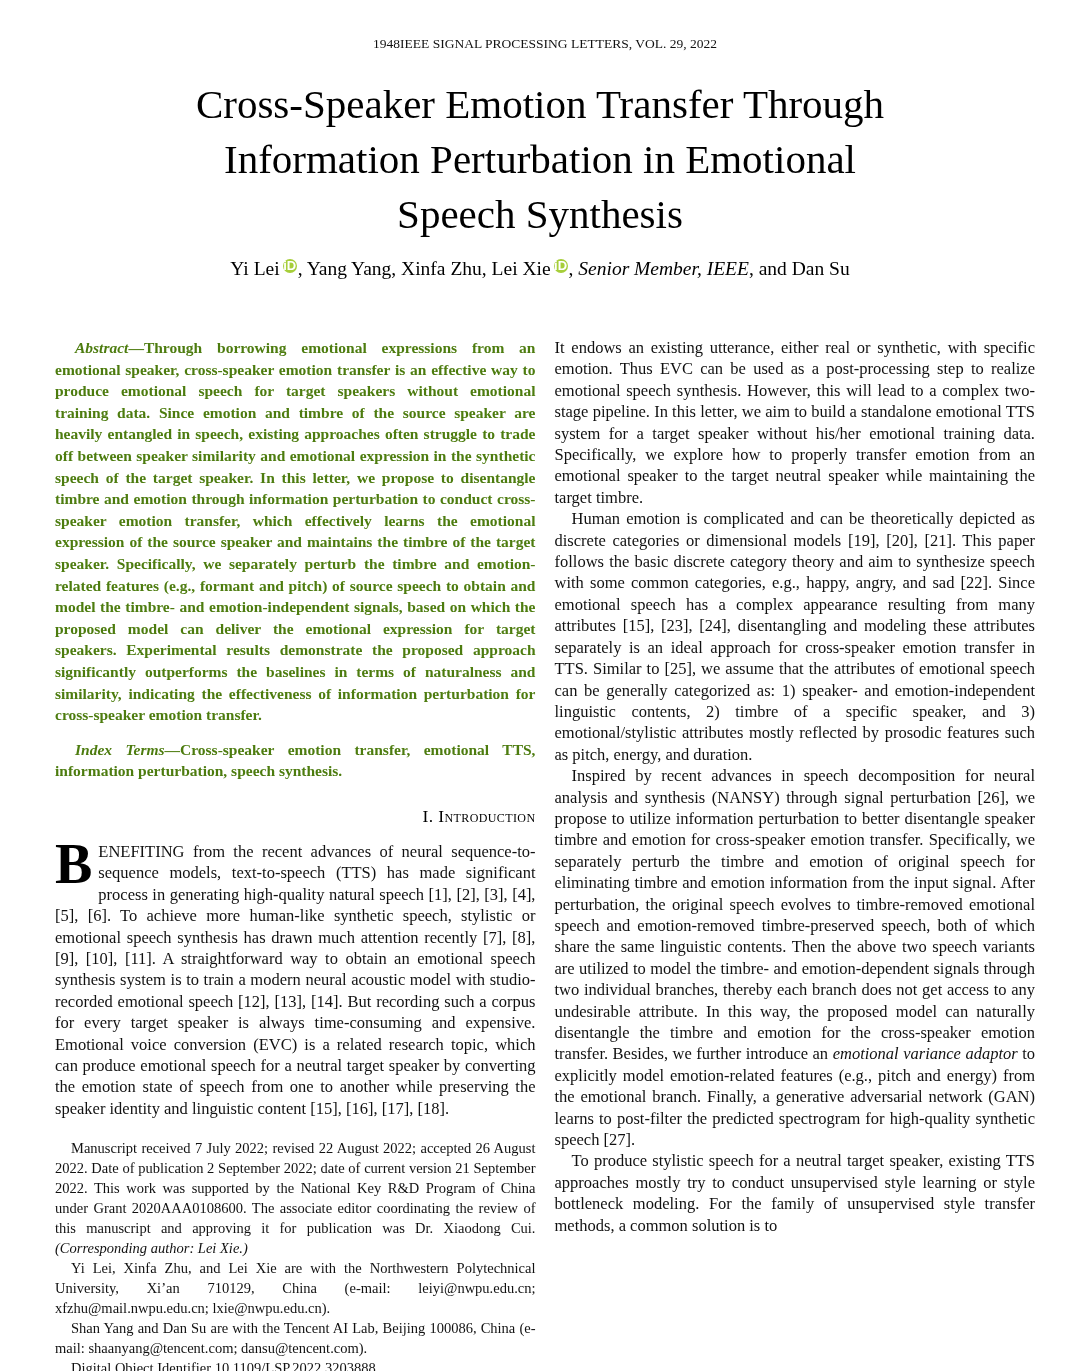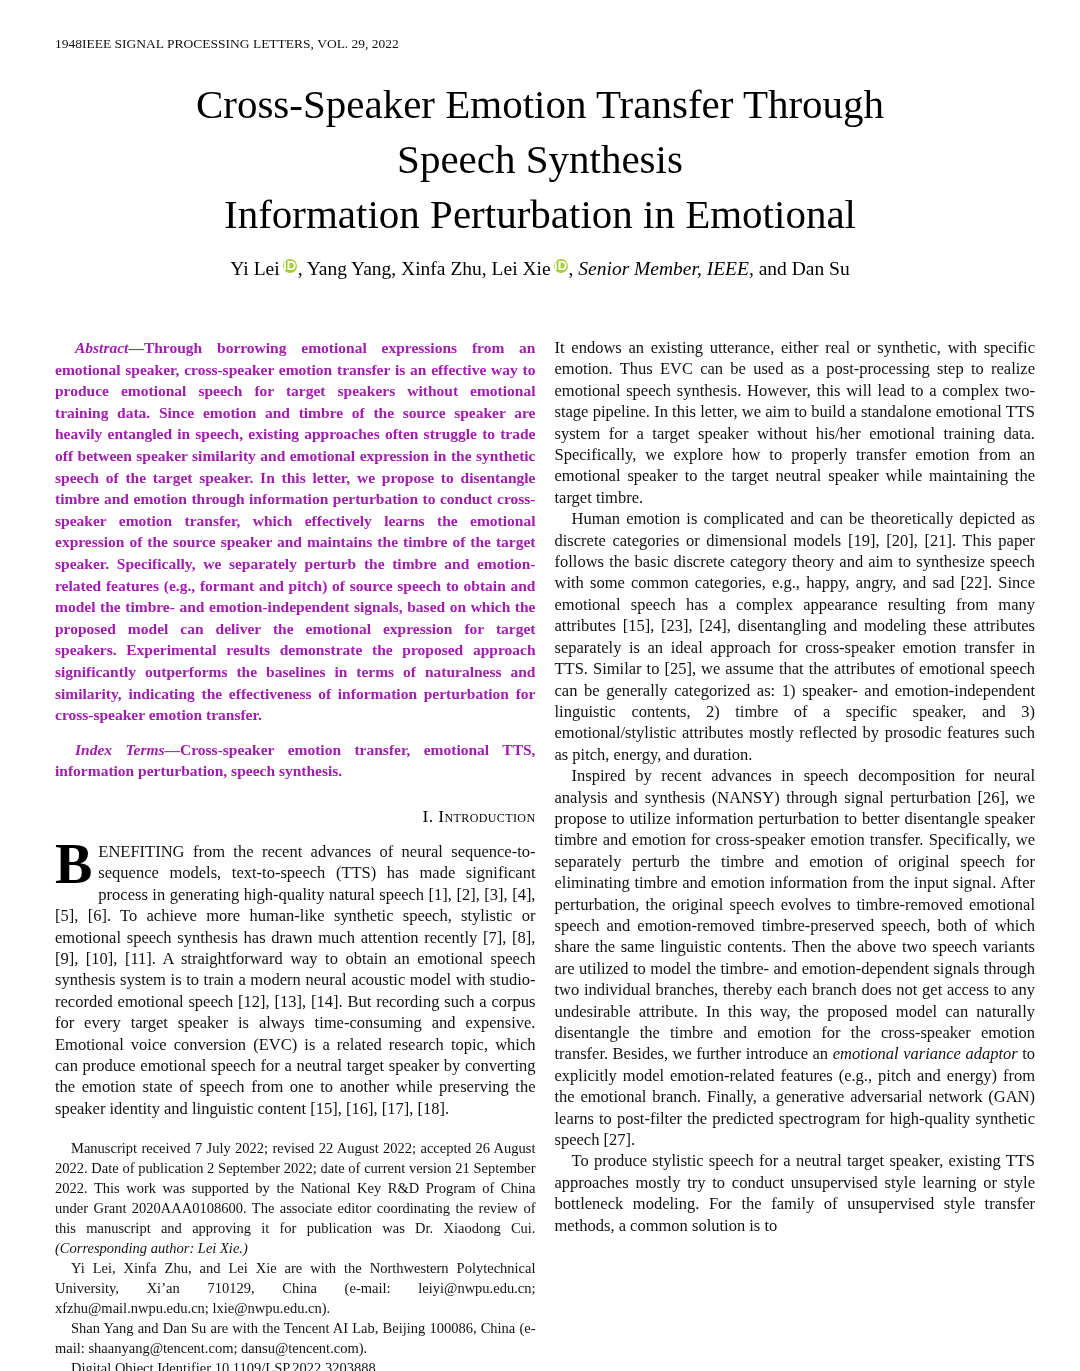--- a/index.html
+++ b/index.html
@@ -8,21 +8,21 @@
     width: 1080px;
     height: 1371px;
     margin: 0 auto;
     background: #ffffff;
     overflow: hidden;
     font-family: "Liberation Serif", serif;
     color: #111111;
   }
   .running-head {
     display: flex;
-    justify-content: flex-start;
+    justify-content: center;
     padding: 36px 45px 0 55px;
     font-size: 13.5px;
     color: #111;
   }
   .paper-title {
     text-align: center;
     font-size: 41px;
     line-height: 55px;
     font-weight: 400;
     margin-top: 25px;
@@ -41,21 +41,21 @@
     margin-top: 57px;
   }
   .col { width: 481px; }
   p { margin: 0; }
   .abstract {
     font-weight: bold;
     font-size: 15.5px;
     line-height: 21.6px;
     text-align: justify;
     text-indent: 20px;
-    color: #a21caf;
+    color: #4d7c0f;
   }
   .index-terms { margin-top: 13px; }
   .section-heading {
     text-align: right;
     font-weight: 400;
     font-size: 17.5px;
     font-variant: small-caps;
     letter-spacing: 0.4px;
     margin: 24px 0 14px 0;
     color: #000;
@@ -107,22 +107,22 @@
 
 <div class="page">
 
   <div class="running-head">
     <span>1948</span>
     <span>IEEE SIGNAL PROCESSING LETTERS, VOL. 29, 2022</span>
   </div>
 
   <div class="paper-title">
     <div>Cross-Speaker Emotion Transfer Through</div>
+    <div>Information Perturbation in Emotional</div>
     <div>Speech Synthesis</div>
-    <div>Information Perturbation in Emotional</div>
   </div>
 
   <div class="author-line"><span>Yi Lei</span><span class="icon-orcid" style="background: rgb(166, 206, 57);">iD</span><span>, Yang Yang, Xinfa Zhu, Lei Xie</span><span class="icon-orcid" style="background: rgb(166, 206, 57);">iD</span><span>, </span><span class="seg-i">Senior Member, IEEE</span><span>, and Dan Su</span></div>
 
   <div class="columns">
 
     <div class="col">
       <p class="abstract"><span class="seg-bi">Abstract</span><span class="seg-b">—Through borrowing emotional expressions from an emotional speaker, cross-speaker emotion transfer is an effective way to produce emotional speech for target speakers without emotional training data. Since emotion and timbre of the source speaker are heavily entangled in speech, existing approaches often struggle to trade off between speaker similarity and emotional expression in the synthetic speech of the target speaker. In this letter, we propose to disentangle timbre and emotion through information perturbation to conduct cross-speaker emotion transfer, which effectively learns the emotional expression of the source speaker and maintains the timbre of the target speaker. Specifically, we separately perturb the timbre and emotion-related features (e.g., formant and pitch) of source speech to obtain and model the timbre- and emotion-independent signals, based on which the proposed model can deliver the emotional expression for target speakers. Experimental results demonstrate the proposed approach significantly outperforms the baselines in terms of naturalness and similarity, indicating the effectiveness of information perturbation for cross-speaker emotion transfer.</span></p>
       <p class="abstract index-terms"><span class="seg-bi">Index Terms</span><span class="seg-b">—Cross-speaker emotion transfer, emotional TTS, information perturbation, speech synthesis.</span></p>
       <h2 class="section-heading">I. Introduction</h2>

